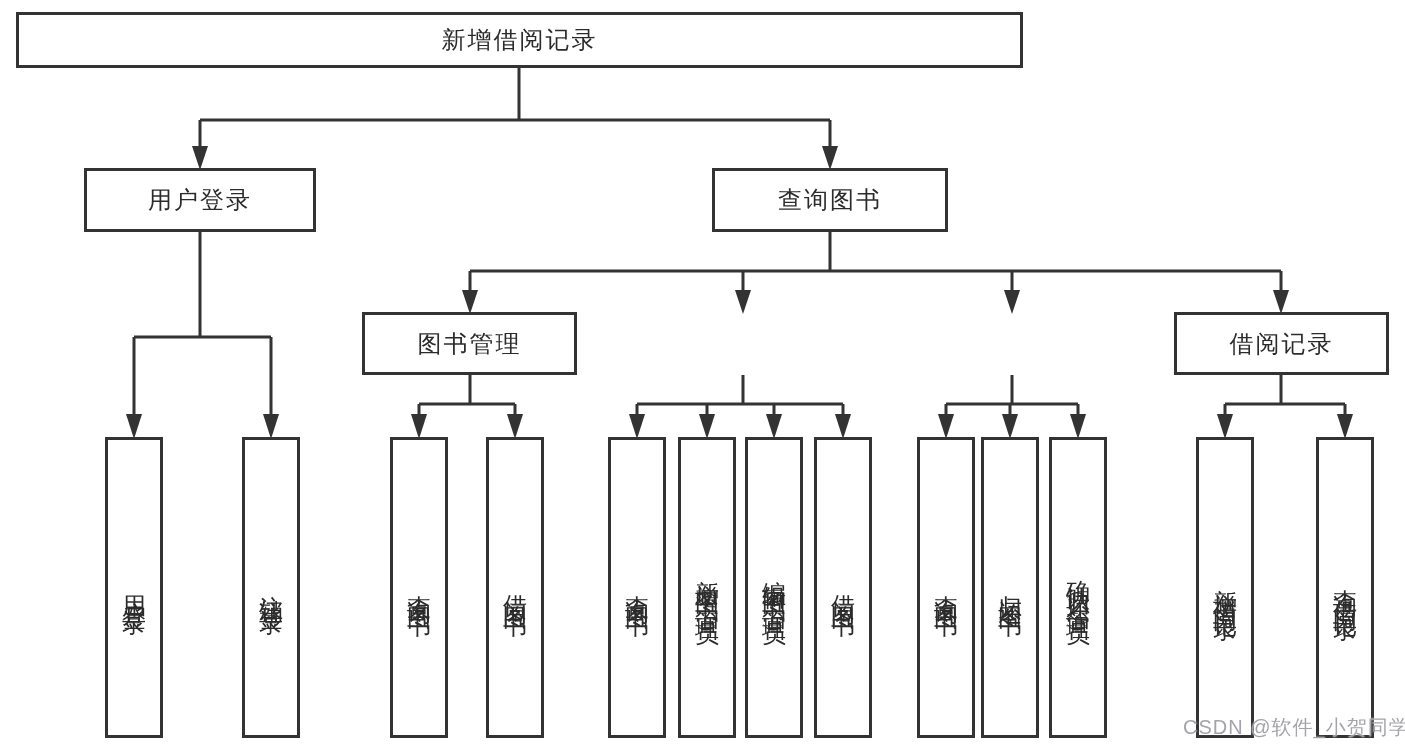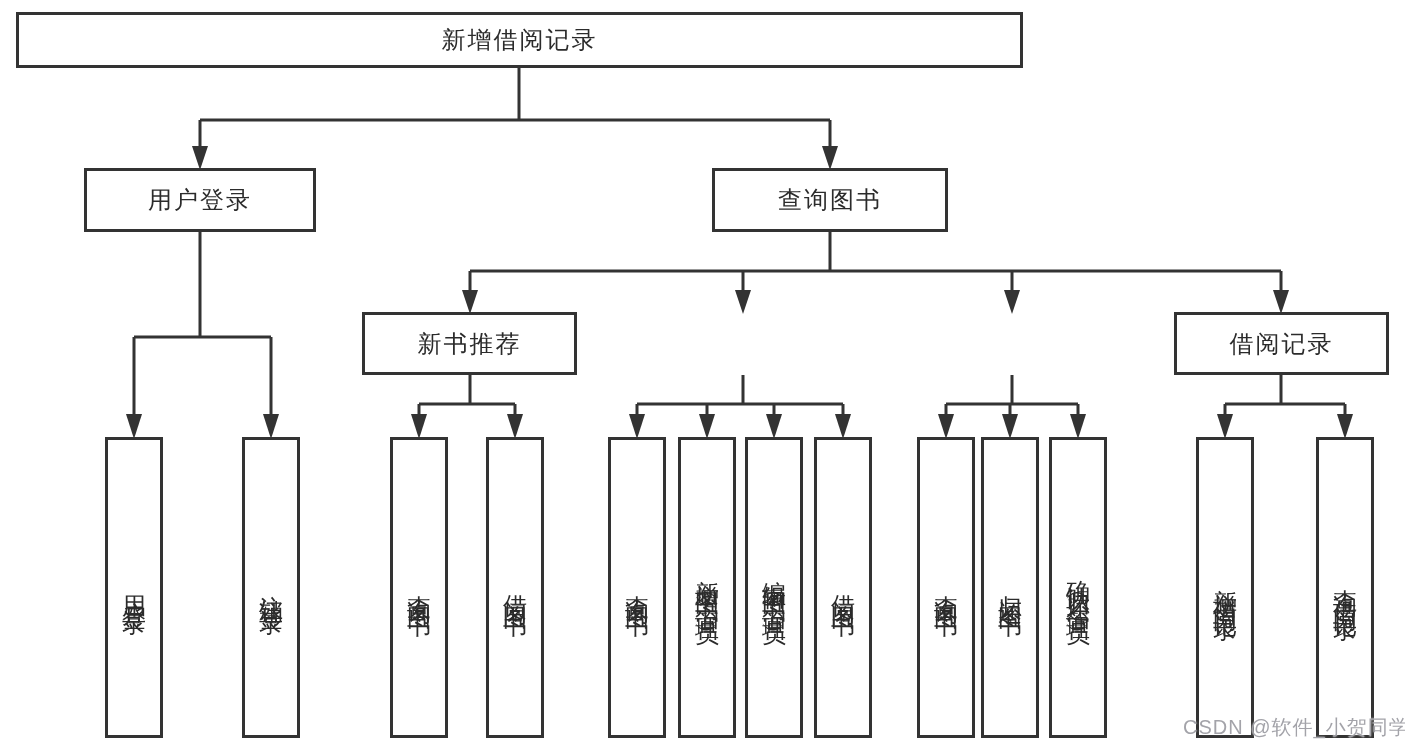--- a/index.html
+++ b/index.html
@@ -124,21 +124,21 @@
       <polygon points="1217,414 1233,414 1225,439"></polygon>
       <polygon points="1337,414 1353,414 1345,439"></polygon>
     </g>
   </svg>
 
   <div class="node" style="left:16px; top:12px; width:1007px; height:56px;">新增借阅记录</div>
 
   <div class="node" style="left:84px; top:168px; width:232px; height:64px;">用户登录</div>
   <div class="node" style="left:712px; top:168px; width:236px; height:64px;">查询图书</div>
 
-  <div class="node" style="left:362px; top:312px; width:215px; height:63px;">新书推荐</div>
+  <div class="node" style="left:362px; top:312px; width:215px; height:63px;">图书管理</div>
   <div class="node" style="left:1174px; top:312px; width:215px; height:63px;text-align:center;">借阅记录</div>
 
   <div class="leaf" style="left:105px;">用户登录</div>
   <div class="leaf" style="left:242px;">注销登录</div>
 
   <div class="leaf" style="left:390px;">查询图书</div>
   <div class="leaf" style="left:486px;">借阅图书</div>
 
   <div class="leaf" style="left:608px;">查询图书</div>
   <div class="leaf" style="left:678px;">新增图书（管理员）</div>

